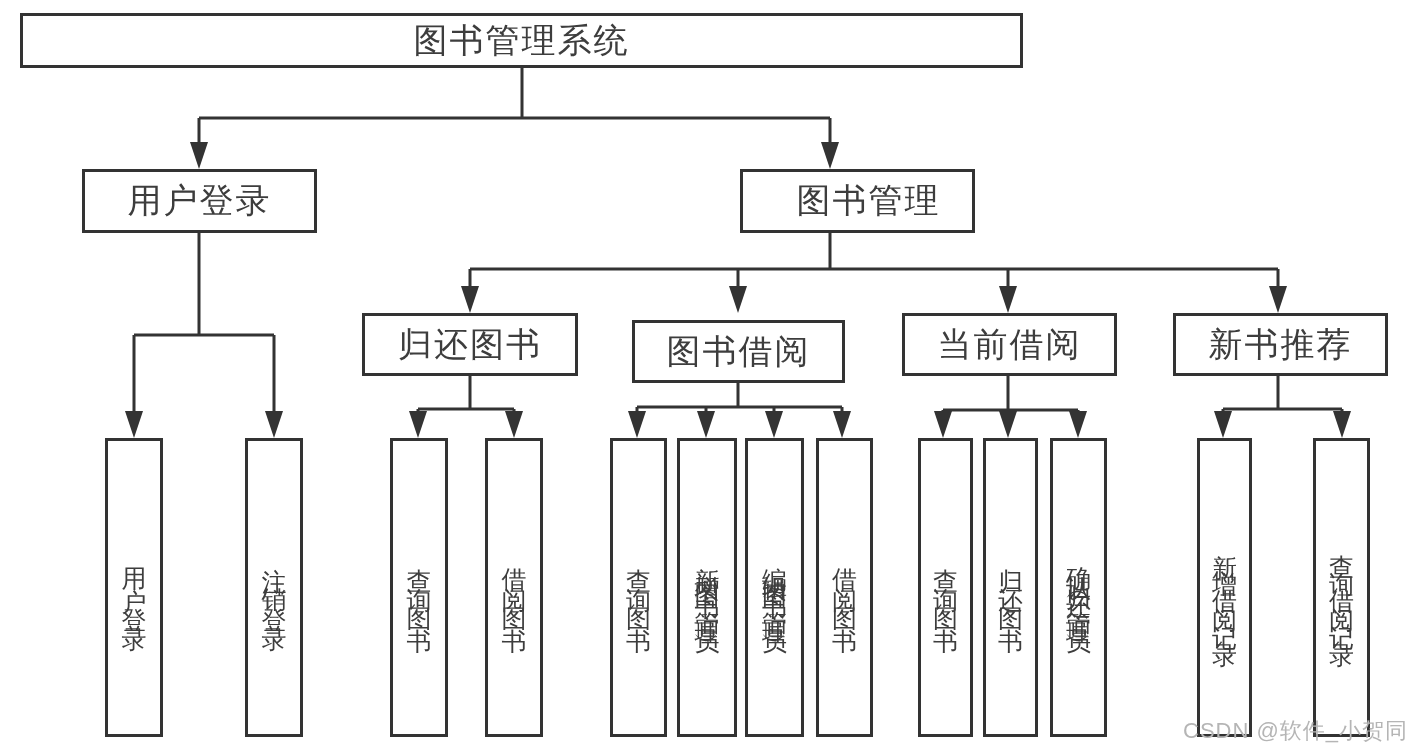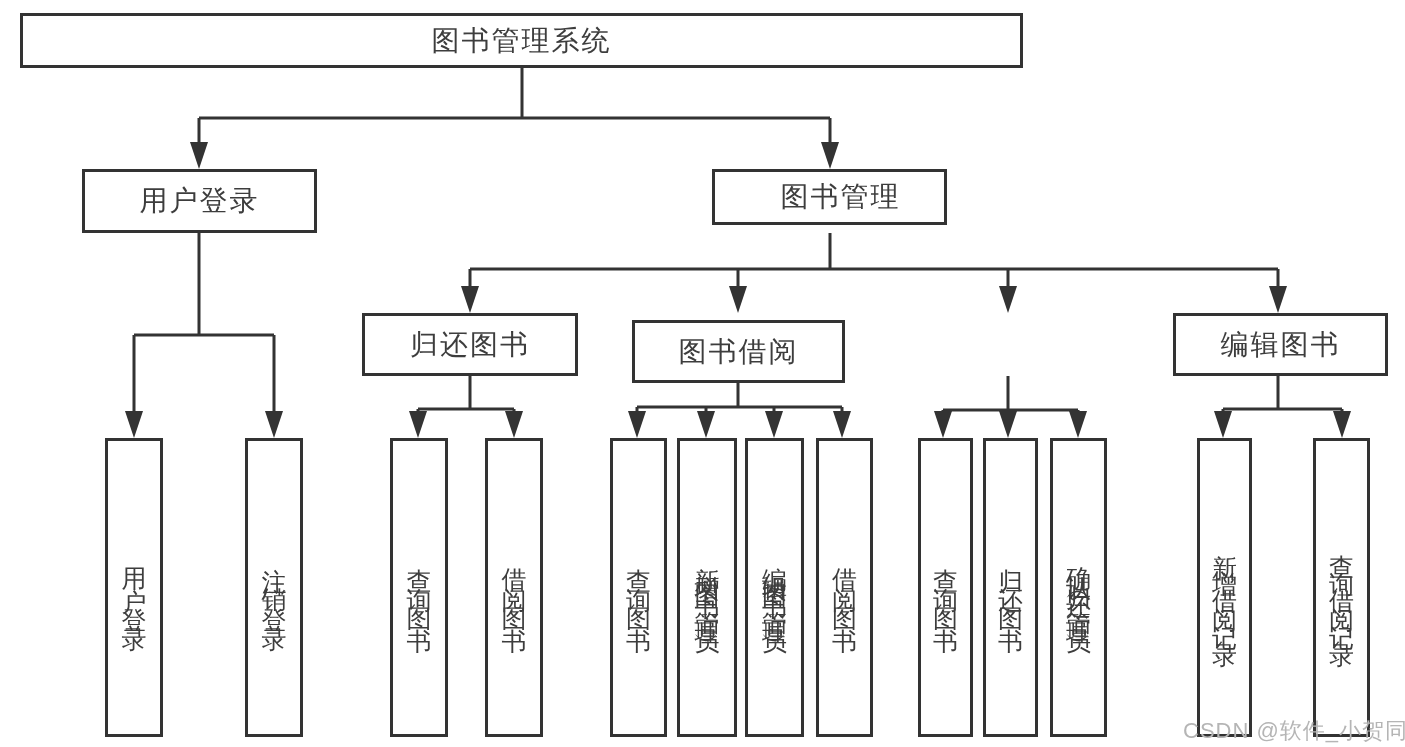--- a/index.html
+++ b/index.html
@@ -8,21 +8,21 @@
     font-family:"Liberation Sans","DejaVu Sans",sans-serif;
     --line:#333333;--text:#3d3d3d;--boxbg:#ffffff;--wm:#b5b5b5;
   }
   #stage{position:absolute;inset:0;width:1405px;height:747px;}
   svg.connectors{position:absolute;left:0;top:0;z-index:1;}
   .box{
     position:absolute;box-sizing:border-box;background:var(--boxbg);
     border:3px solid var(--line);display:flex;align-items:center;justify-content:center;
     z-index:2;color:var(--text);
   }
-  .branch .lbl{font-size:28px;letter-spacing:2px;white-space:nowrap;}
+  .branch .lbl{font-size:34px;letter-spacing:2px;white-space:nowrap;}
   .root{height:55px;}
   .leaf{top:438px;height:299px;}
   .leaf .lbl{
     writing-mode:vertical-rl;text-orientation:mixed;
     font-size:25px;line-height:1;white-space:nowrap;
   }
   .leaf.short .lbl{letter-spacing:20px;}
   .leaf.medium .lbl{letter-spacing:18px;}
   .leaf.long .lbl{letter-spacing:9px;}
   .watermark{
@@ -78,32 +78,35 @@
     </g>
   </svg>
 
   <div class="box branch root" style="left:20px;top:13px;width:1003px;">
     <span class="lbl">图书管理系统</span>
   </div>
 
   <div class="box branch" style="left:82px;top:169px;width:235px;height:64px;">
     <span class="lbl">用户登录</span>
   </div>
-  <div class="box branch" style="left:712px;top:169px;width:235px;height:56px;padding-left:22px;">
+  <div class="box branch" style="left:740px;top:169px;width:235px;height:64px;padding-left:22px;">
     <span class="lbl">图书管理</span>
   </div>
 
   <div class="box branch" style="left:362px;top:313px;width:216px;height:63px;">
     <span class="lbl">归还图书</span>
   </div>
   <div class="box branch" style="left:632px;top:320px;width:213px;height:63px;">
     <span class="lbl">图书借阅</span>
   </div>
+  <div class="box branch" style="left:902px;top:313px;width:215px;height:63px;">
+    <span class="lbl">当前借阅</span>
+  </div>
   <div class="box branch" style="left:1173px;top:313px;width:215px;height:63px;">
-    <span class="lbl">编辑图书</span>
+    <span class="lbl">新书推荐</span>
   </div>
 
   <div class="box leaf short" style="left:105px;width:58px;">
     <span class="lbl">用户登录</span>
   </div>
   <div class="box leaf short" style="left:245px;width:58px;">
     <span class="lbl">注销登录</span>
   </div>
 
   <div class="box leaf short" style="left:390px;width:58px;">

